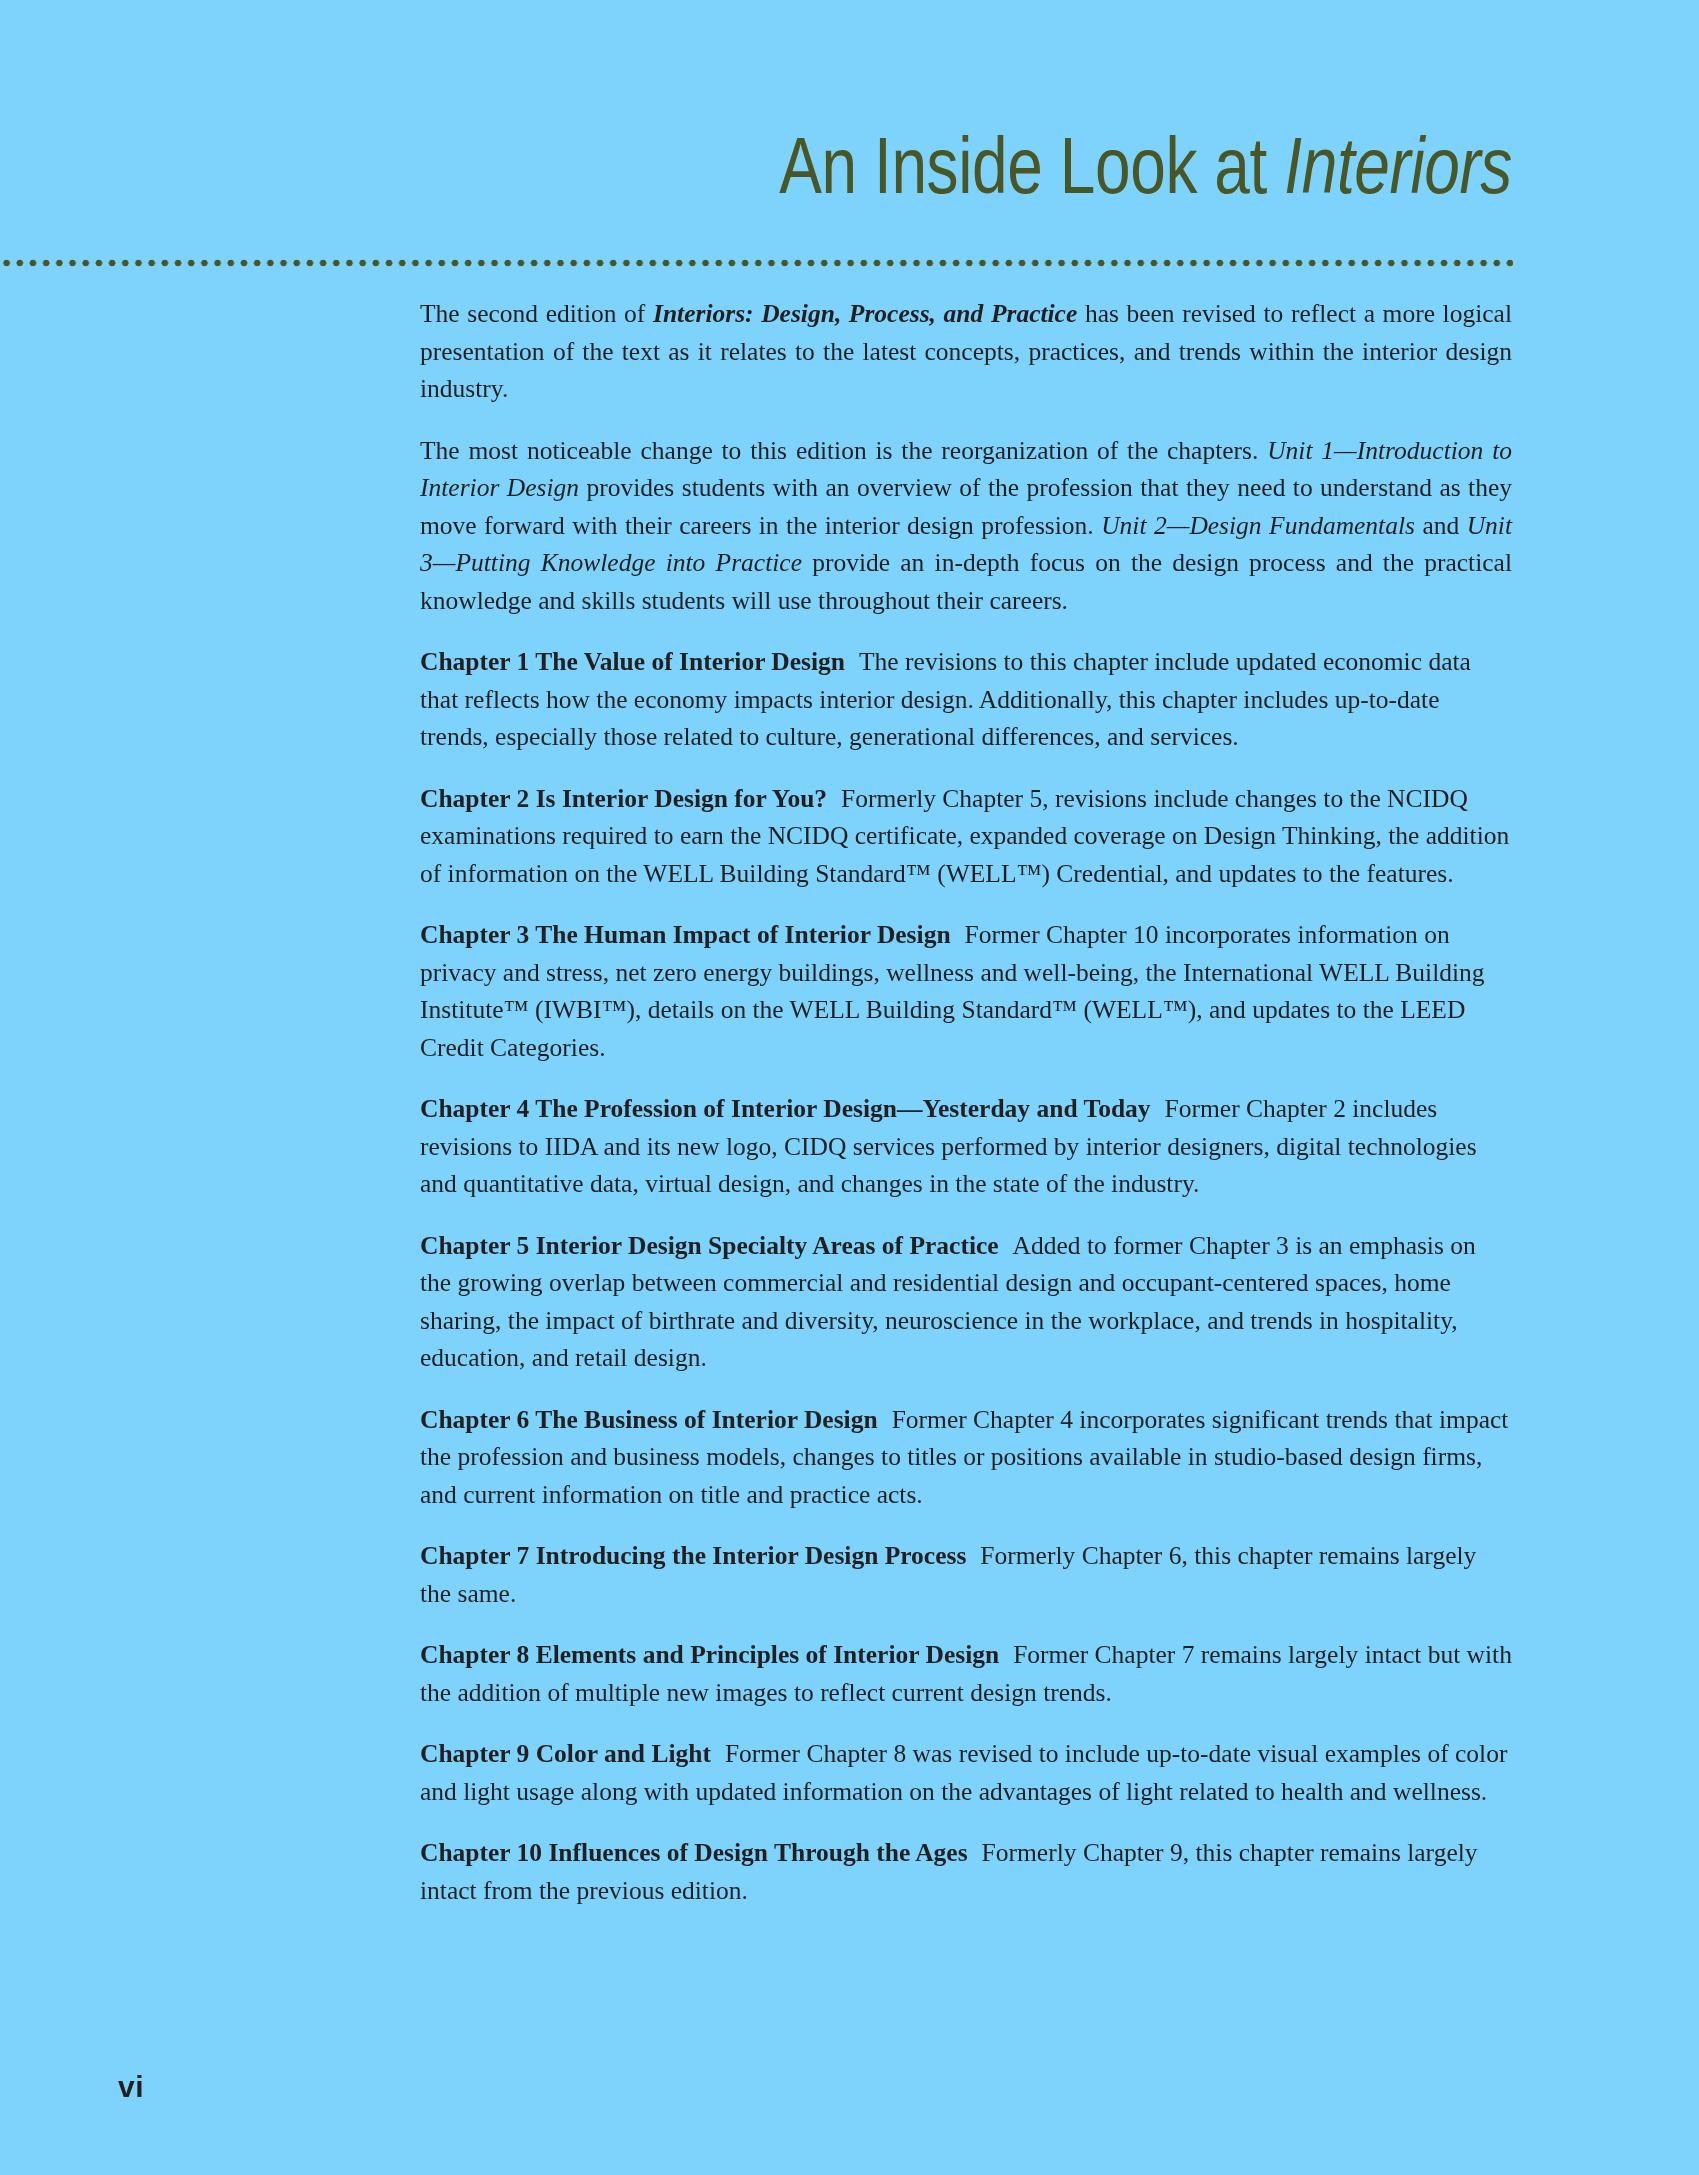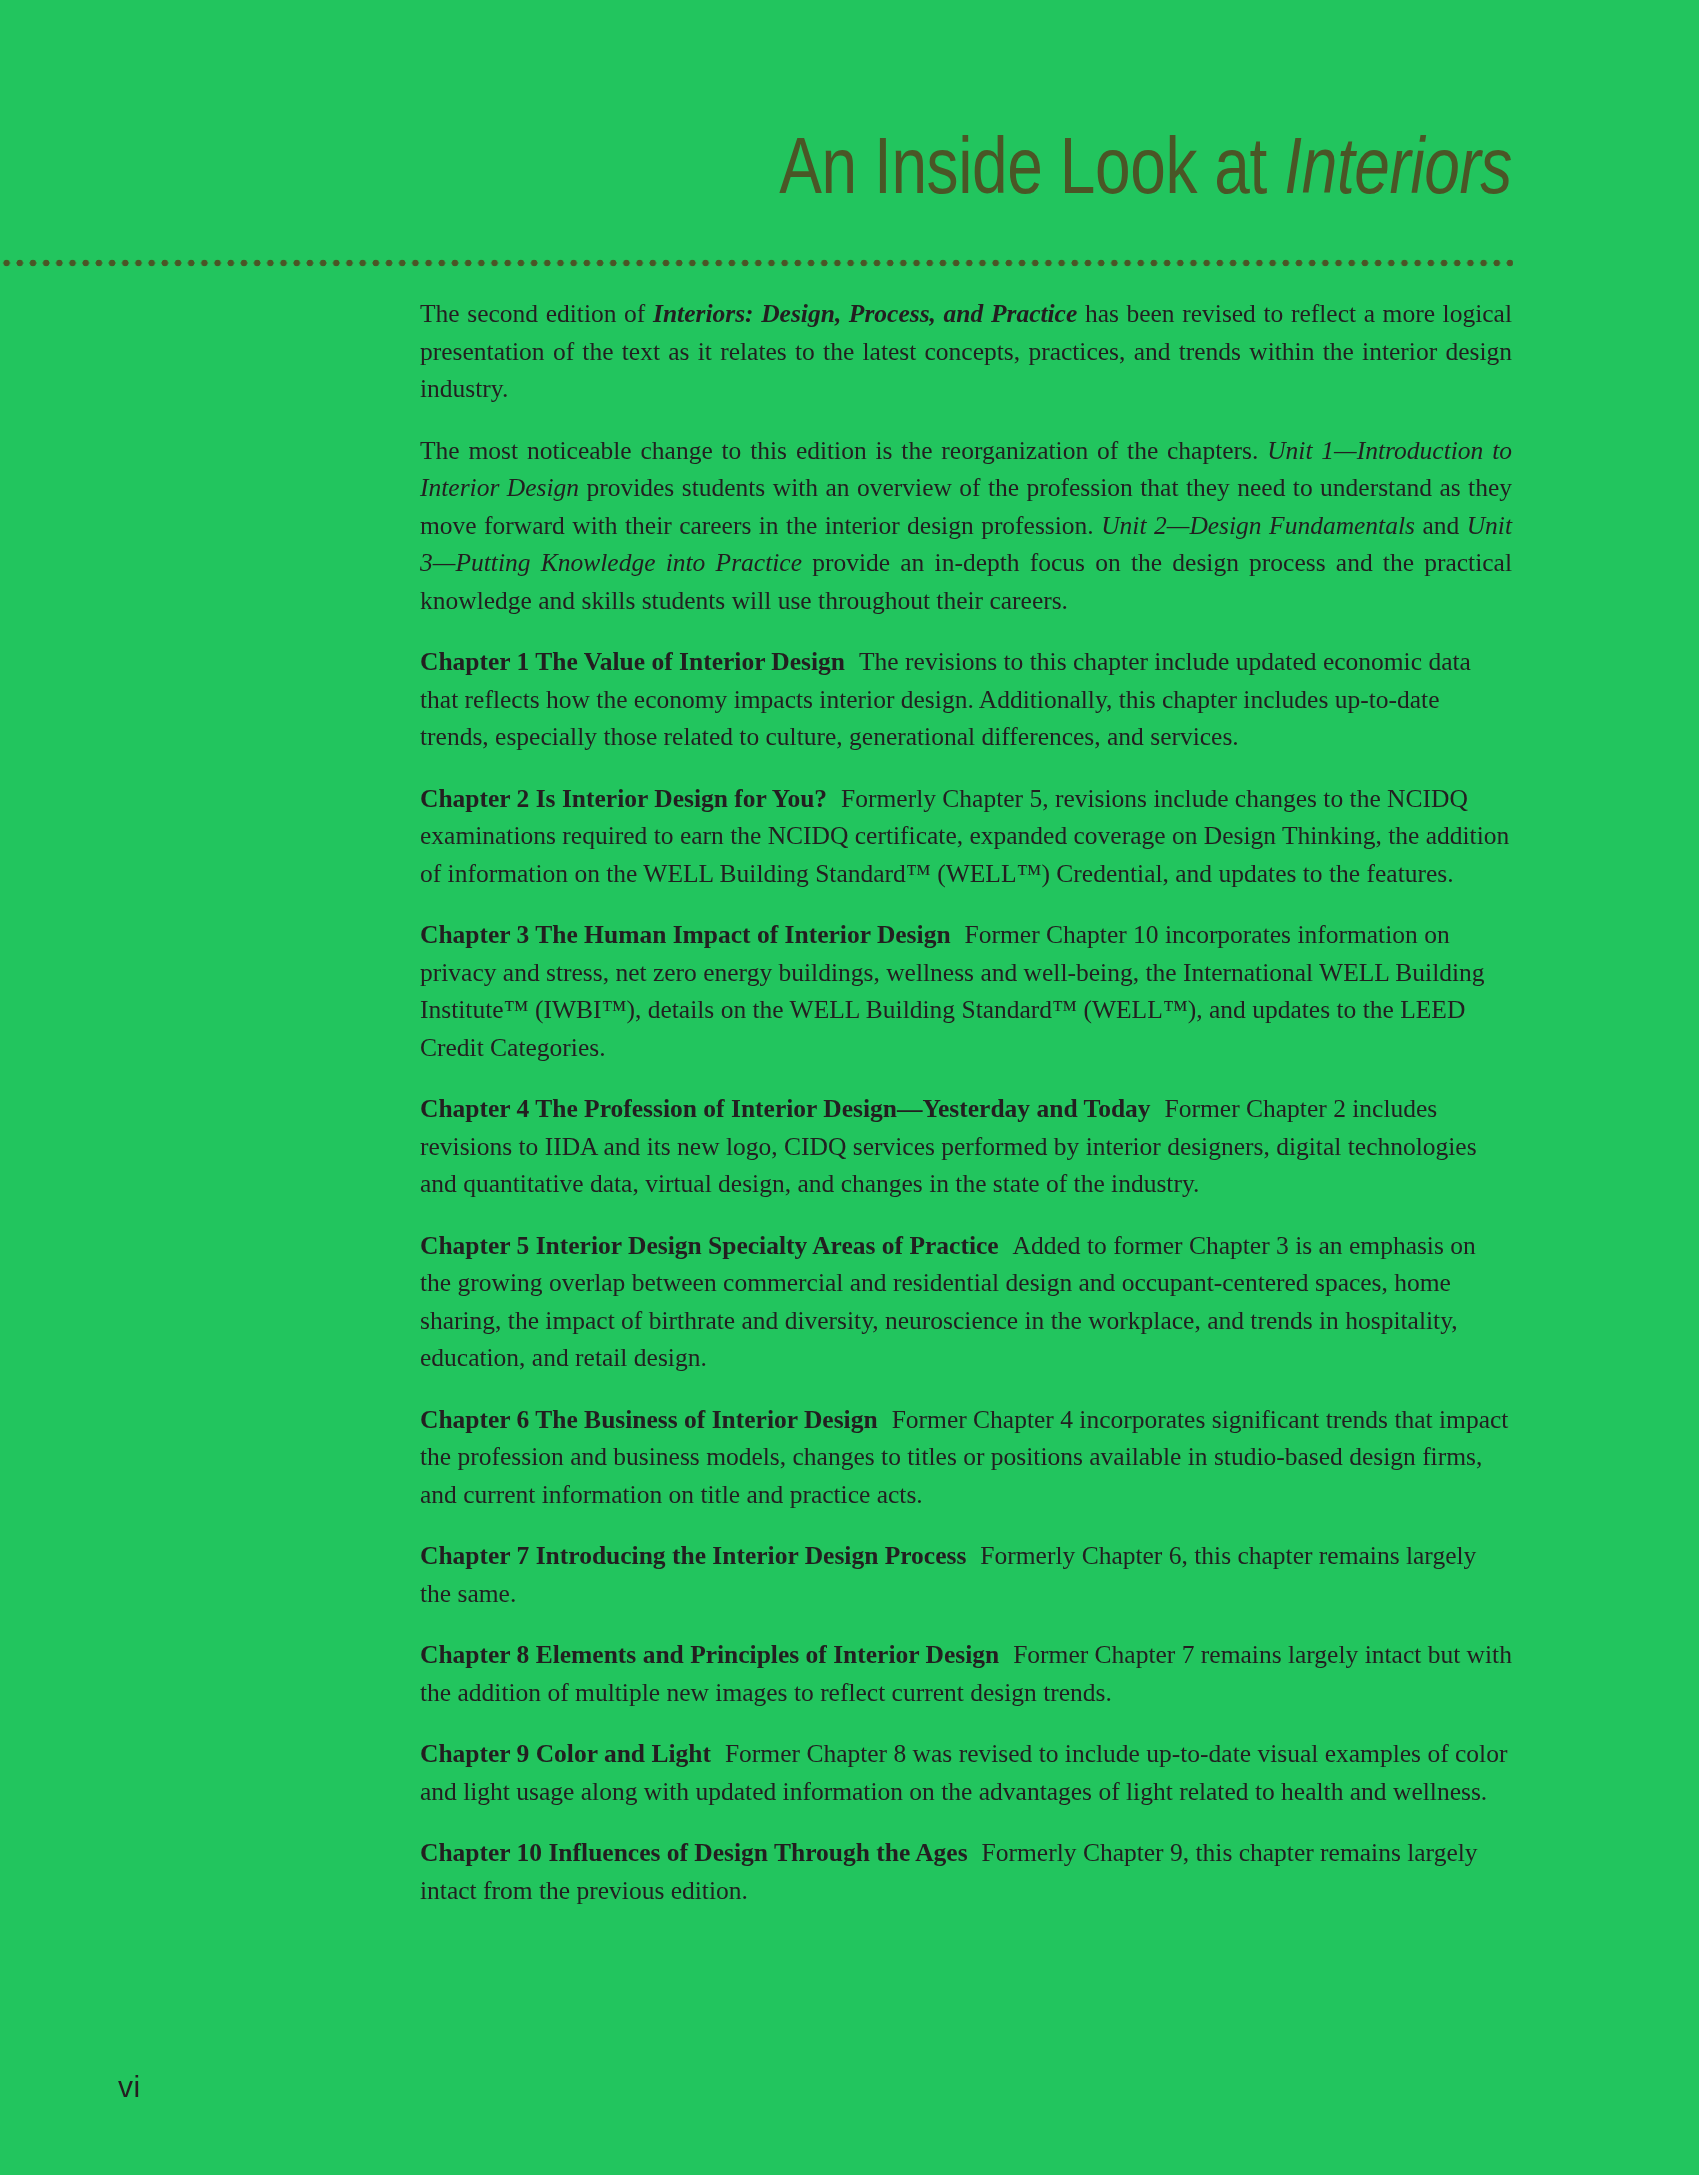--- a/index.html
+++ b/index.html
@@ -8,21 +8,21 @@
     background: #ffffff;
   }
   body {
     font-family: "Liberation Sans", sans-serif;
     color: #231f20;
   }
   .page {
     position: relative;
     width: 1699px;
     height: 2175px;
-    background: #22c55e;
+    background: #7dd3fc;
     overflow: hidden;
     box-sizing: border-box;
   }
 
   
   .title-block {
     position: absolute;
     left: 0;
     top: 126px;
     width: 1512px;
@@ -95,21 +95,21 @@
     display: inline-block;
     width: 14px;
   }
 
   
   .folio {
     position: absolute;
     left: 118px;
     top: 2070px;
     font-size: 30px;
-    font-weight: normal;
+    font-weight: bold;
     color: #231f20;
     letter-spacing: 0.5px;
     text-align: center;
   }
 </style>
 </head>
 <body>
 
 <div class="page">
 

